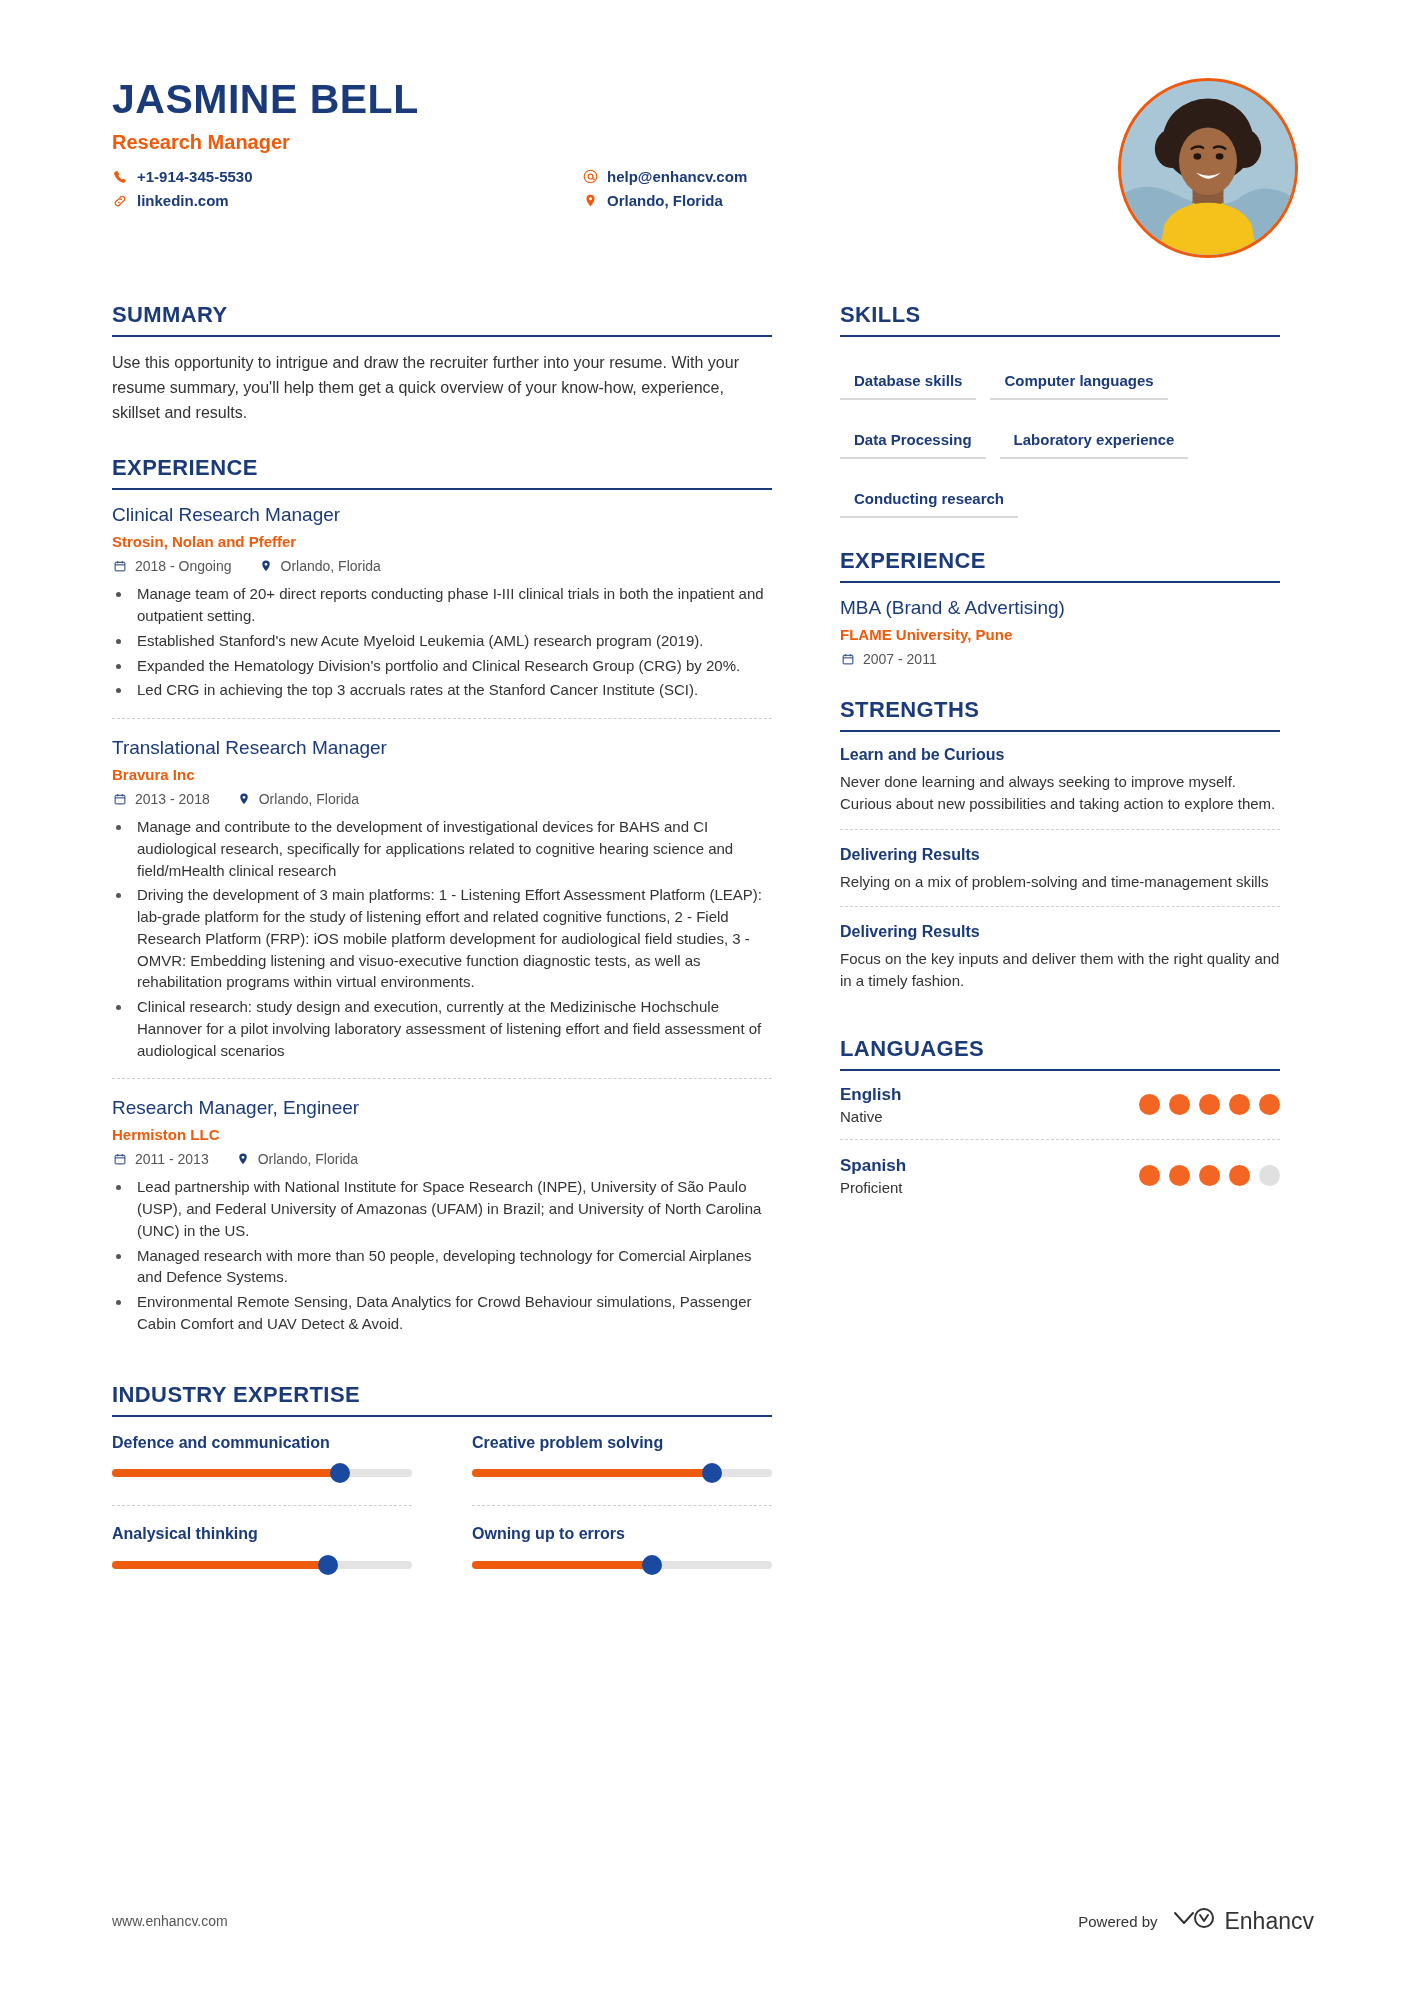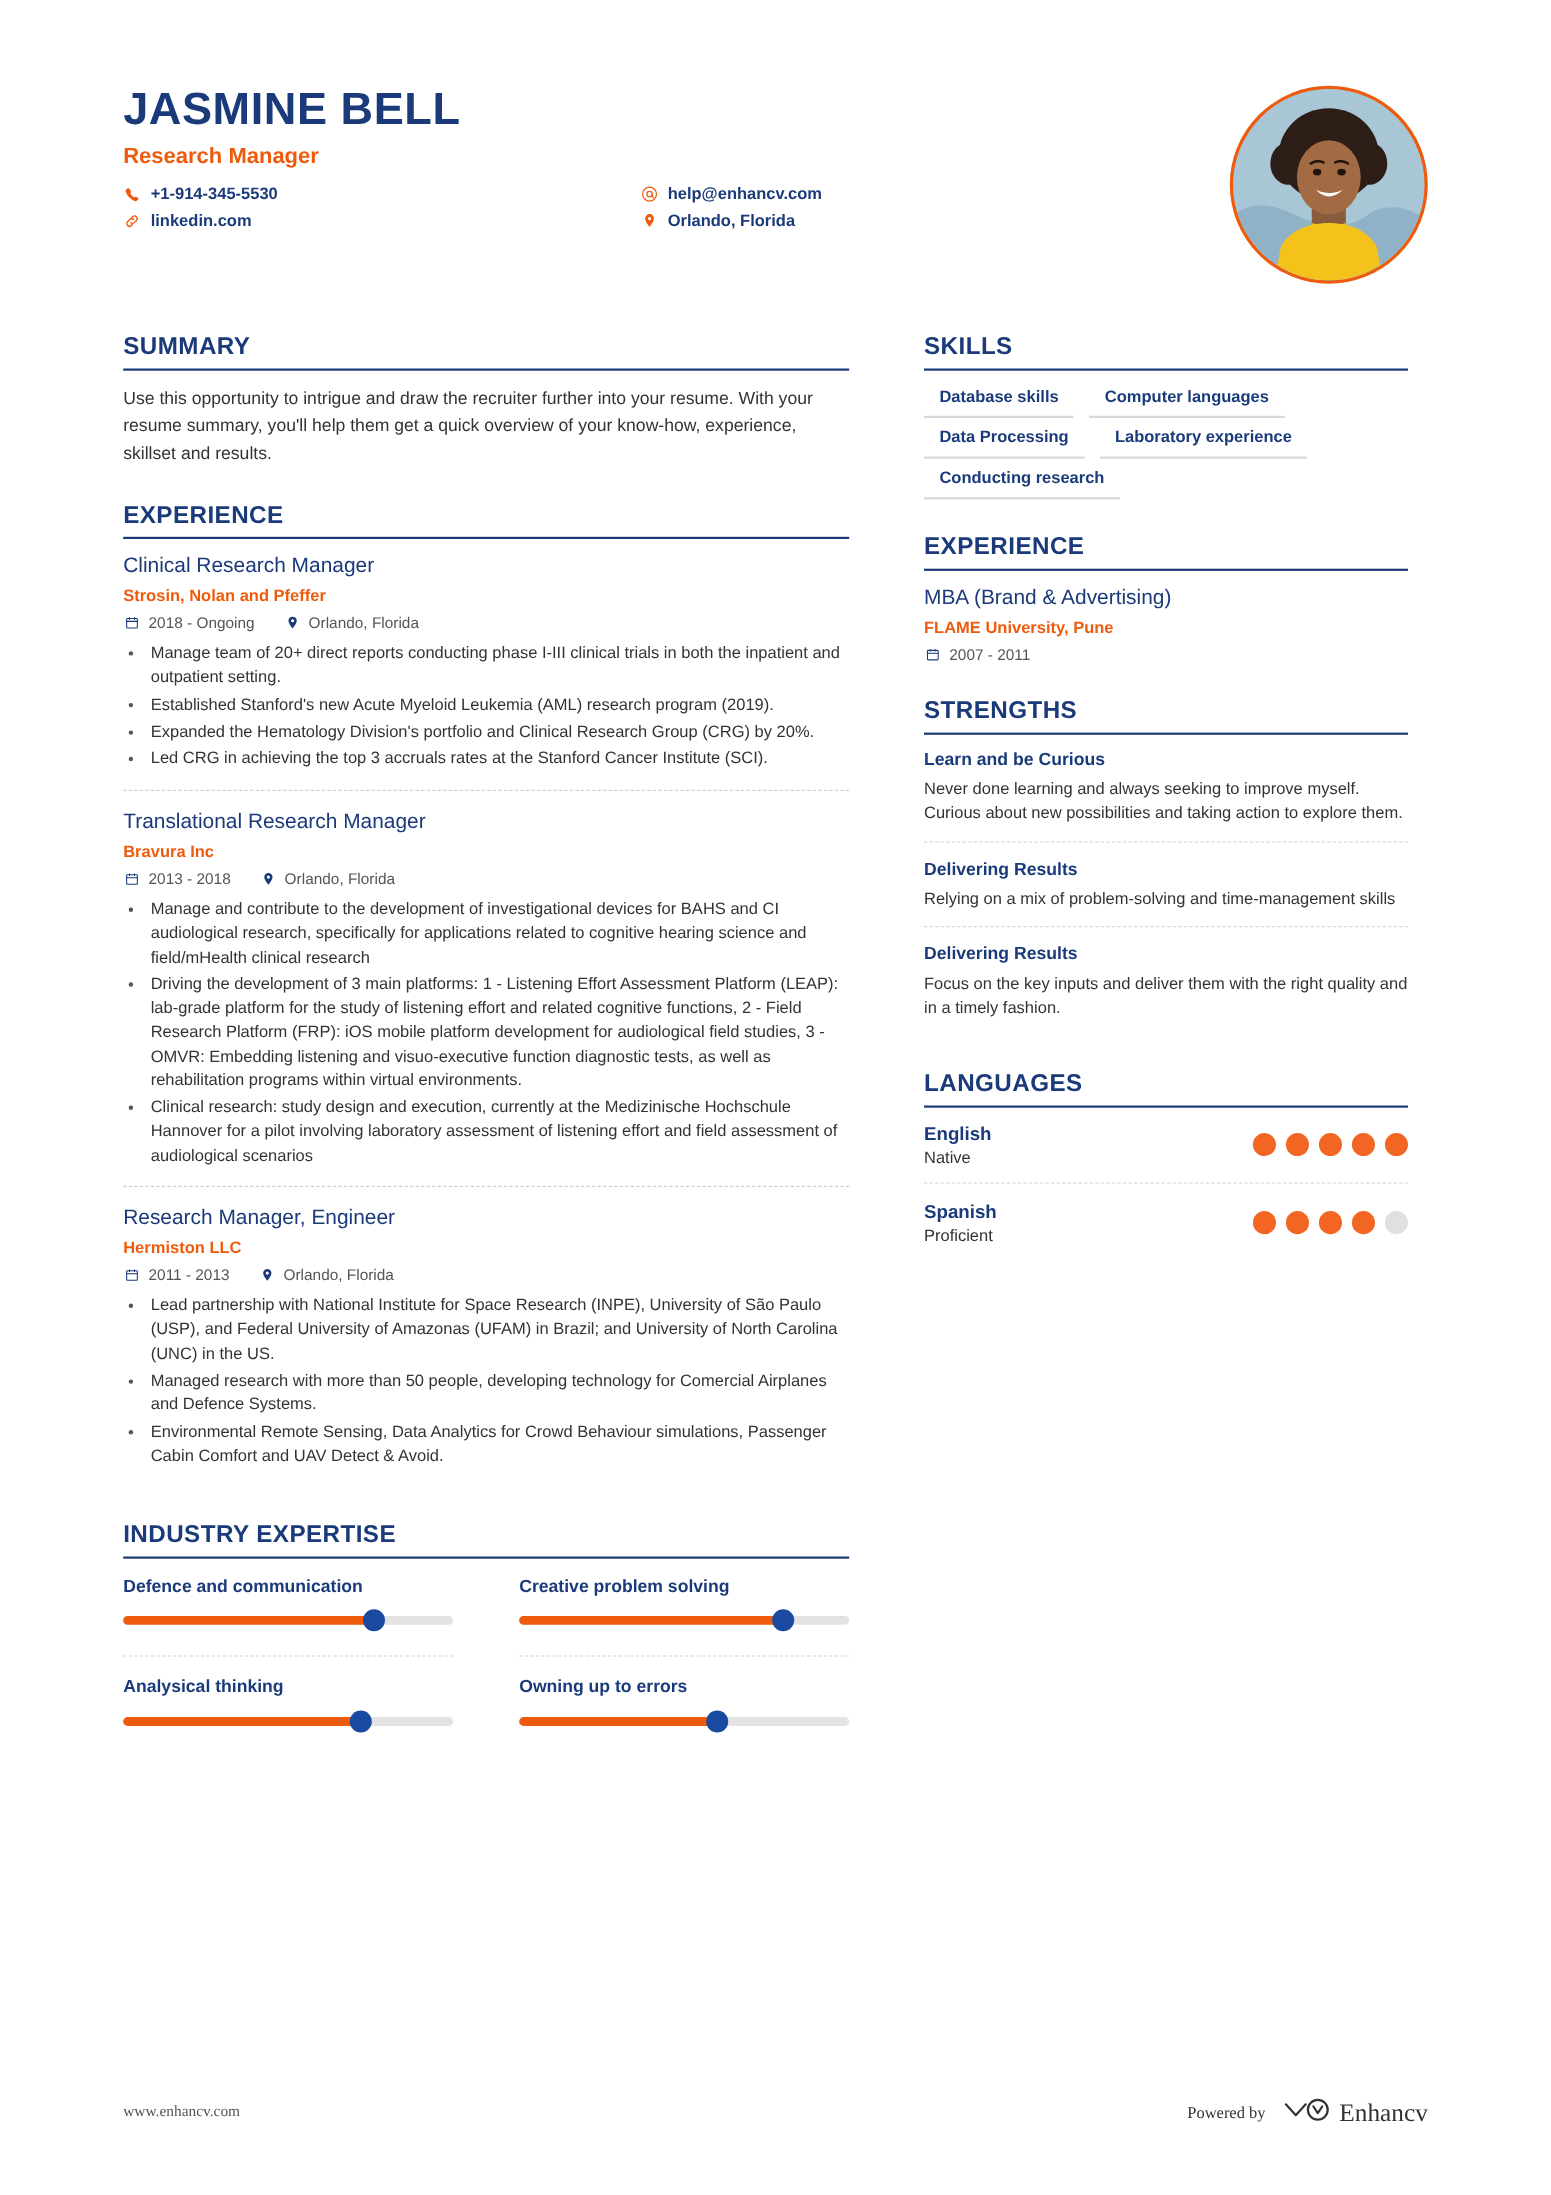--- a/index.html
+++ b/index.html
@@ -98,21 +98,21 @@
     position: relative; height: 8px; border-radius: 4px;
     background: #e3e3e3; margin-top: 16px; width: 300px;
   }
   .fill { position: absolute; left: 0; top: 0; height: 8px; border-radius: 4px; background: #ef5b0c; }
   .knob {
     position: absolute; top: 50%; width: 20px; height: 20px; border-radius: 50%;
     background: #1a4aa0; transform: translate(-50%, -50%);
   }
 
   
-  .tags { display: flex; flex-wrap: wrap; gap: 2px 14px; padding-top: 8px; }
+  .tags { display: flex; flex-wrap: wrap; gap: 24px 14px; padding-top: 28px; }
   .tag {
     font-size: 15px; font-weight: bold; color: #1a3a7a;
     padding: 7px 14px 9px 14px;
     border-bottom: 2px solid #d8d8d8;
   }
 
   
   .edu-degree { font-size: 19px; color: #1a3a7a; }
   .edu-school { font-size: 15px; font-weight: bold; color: #ef5b0c; margin-top: 7px; }
   .edu-meta { display: flex; align-items: center; gap: 7px; font-size: 14px; color: #555; margin-top: 8px; }
@@ -128,22 +128,22 @@
   .lang { display: flex; justify-content: space-between; align-items: center; padding-bottom: 14px; }
   .lang + .lang { border-top: 1px dashed #cfcfcf; padding-top: 16px; }
   .lang-name { font-size: 17px; font-weight: bold; color: #1a3a7a; }
   .lang-level { font-size: 15px; color: #333; margin-top: 3px; }
   .dots { display: flex; gap: 9px; }
   .dot { width: 21px; height: 21px; border-radius: 50%; background: #e0e0e0; }
   .dot.on { background: #f26522; }
 
   
   .footer {
-    position: absolute; left: 112px; right: 112px; bottom: 58px;
-    display: flex; justify-content: space-between; align-items: center; font-family: Liberation Serif, serif;
+    position: absolute; left: 112px; right: 96px; bottom: 58px;
+    display: flex; justify-content: space-between; align-items: center;
   }
   .footer-url { font-size: 14px; color: #555; }
   .powered { display: flex; align-items: center; gap: 14px; }
   .powered-label { font-size: 15px; color: #333; }
   .brand { display: flex; align-items: center; gap: 9px; font-size: 23px; color: #333; }
 </style>
 </head>
 <body>
 
 <div class="page">

